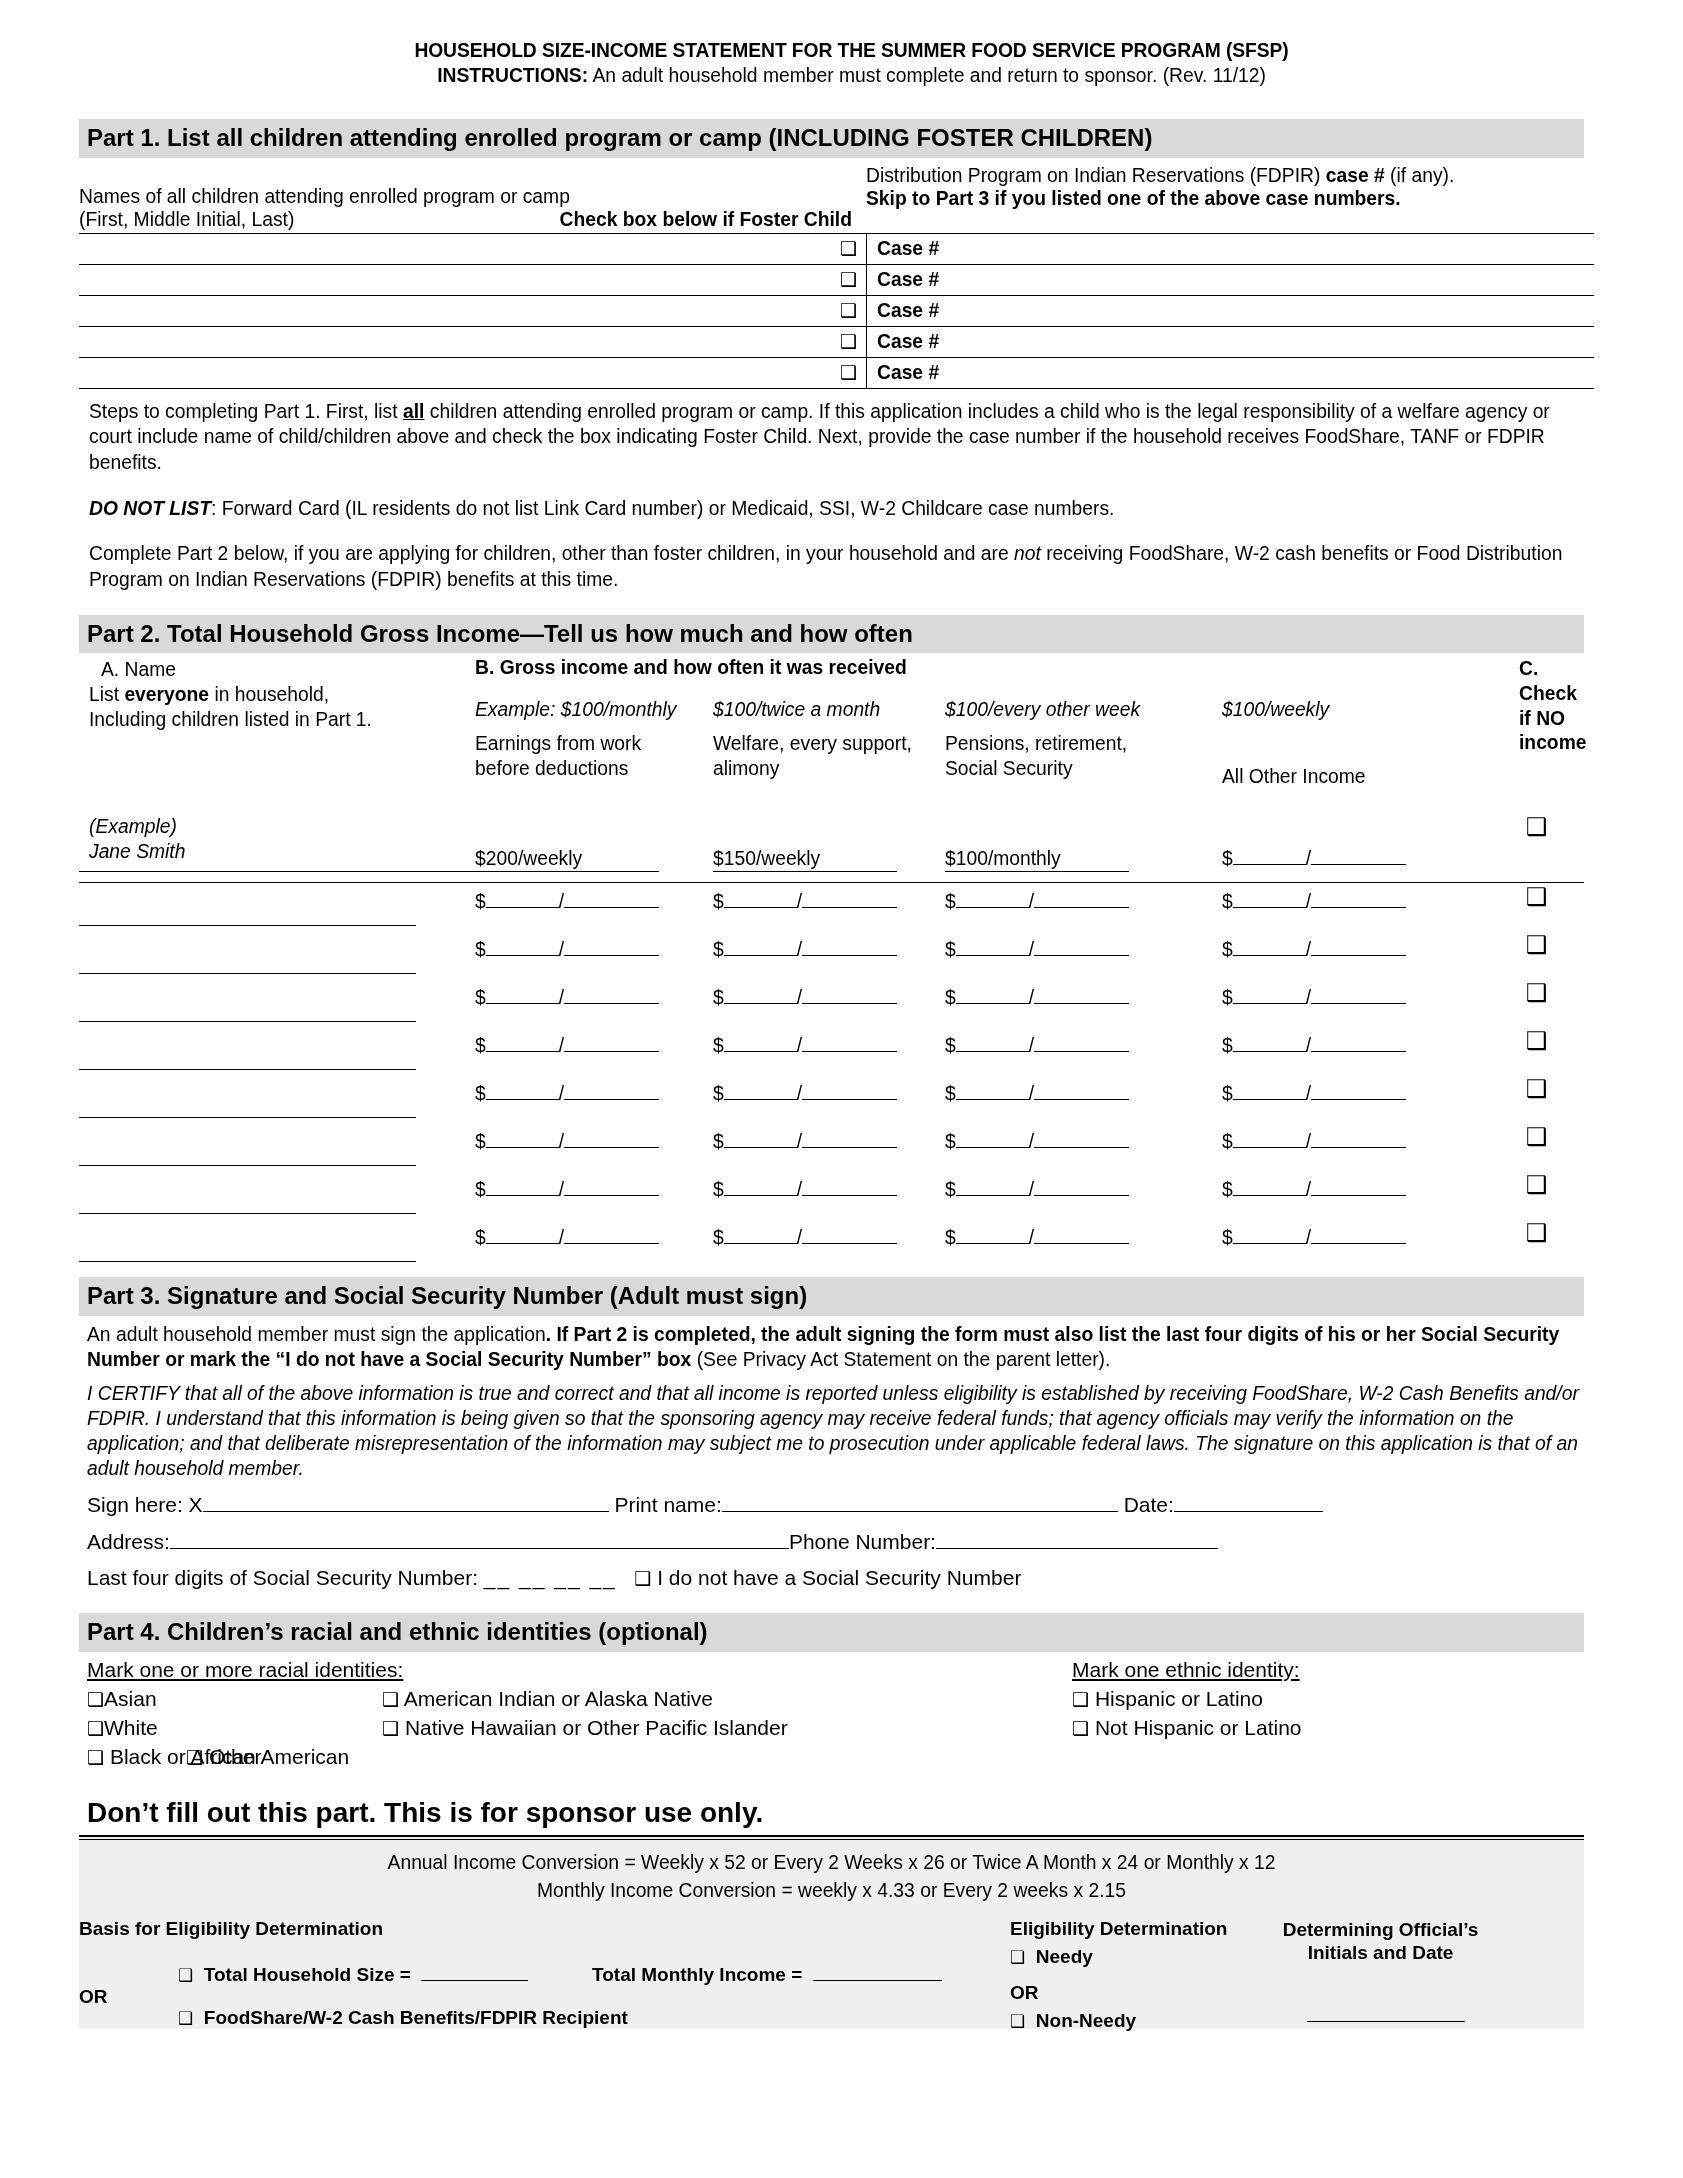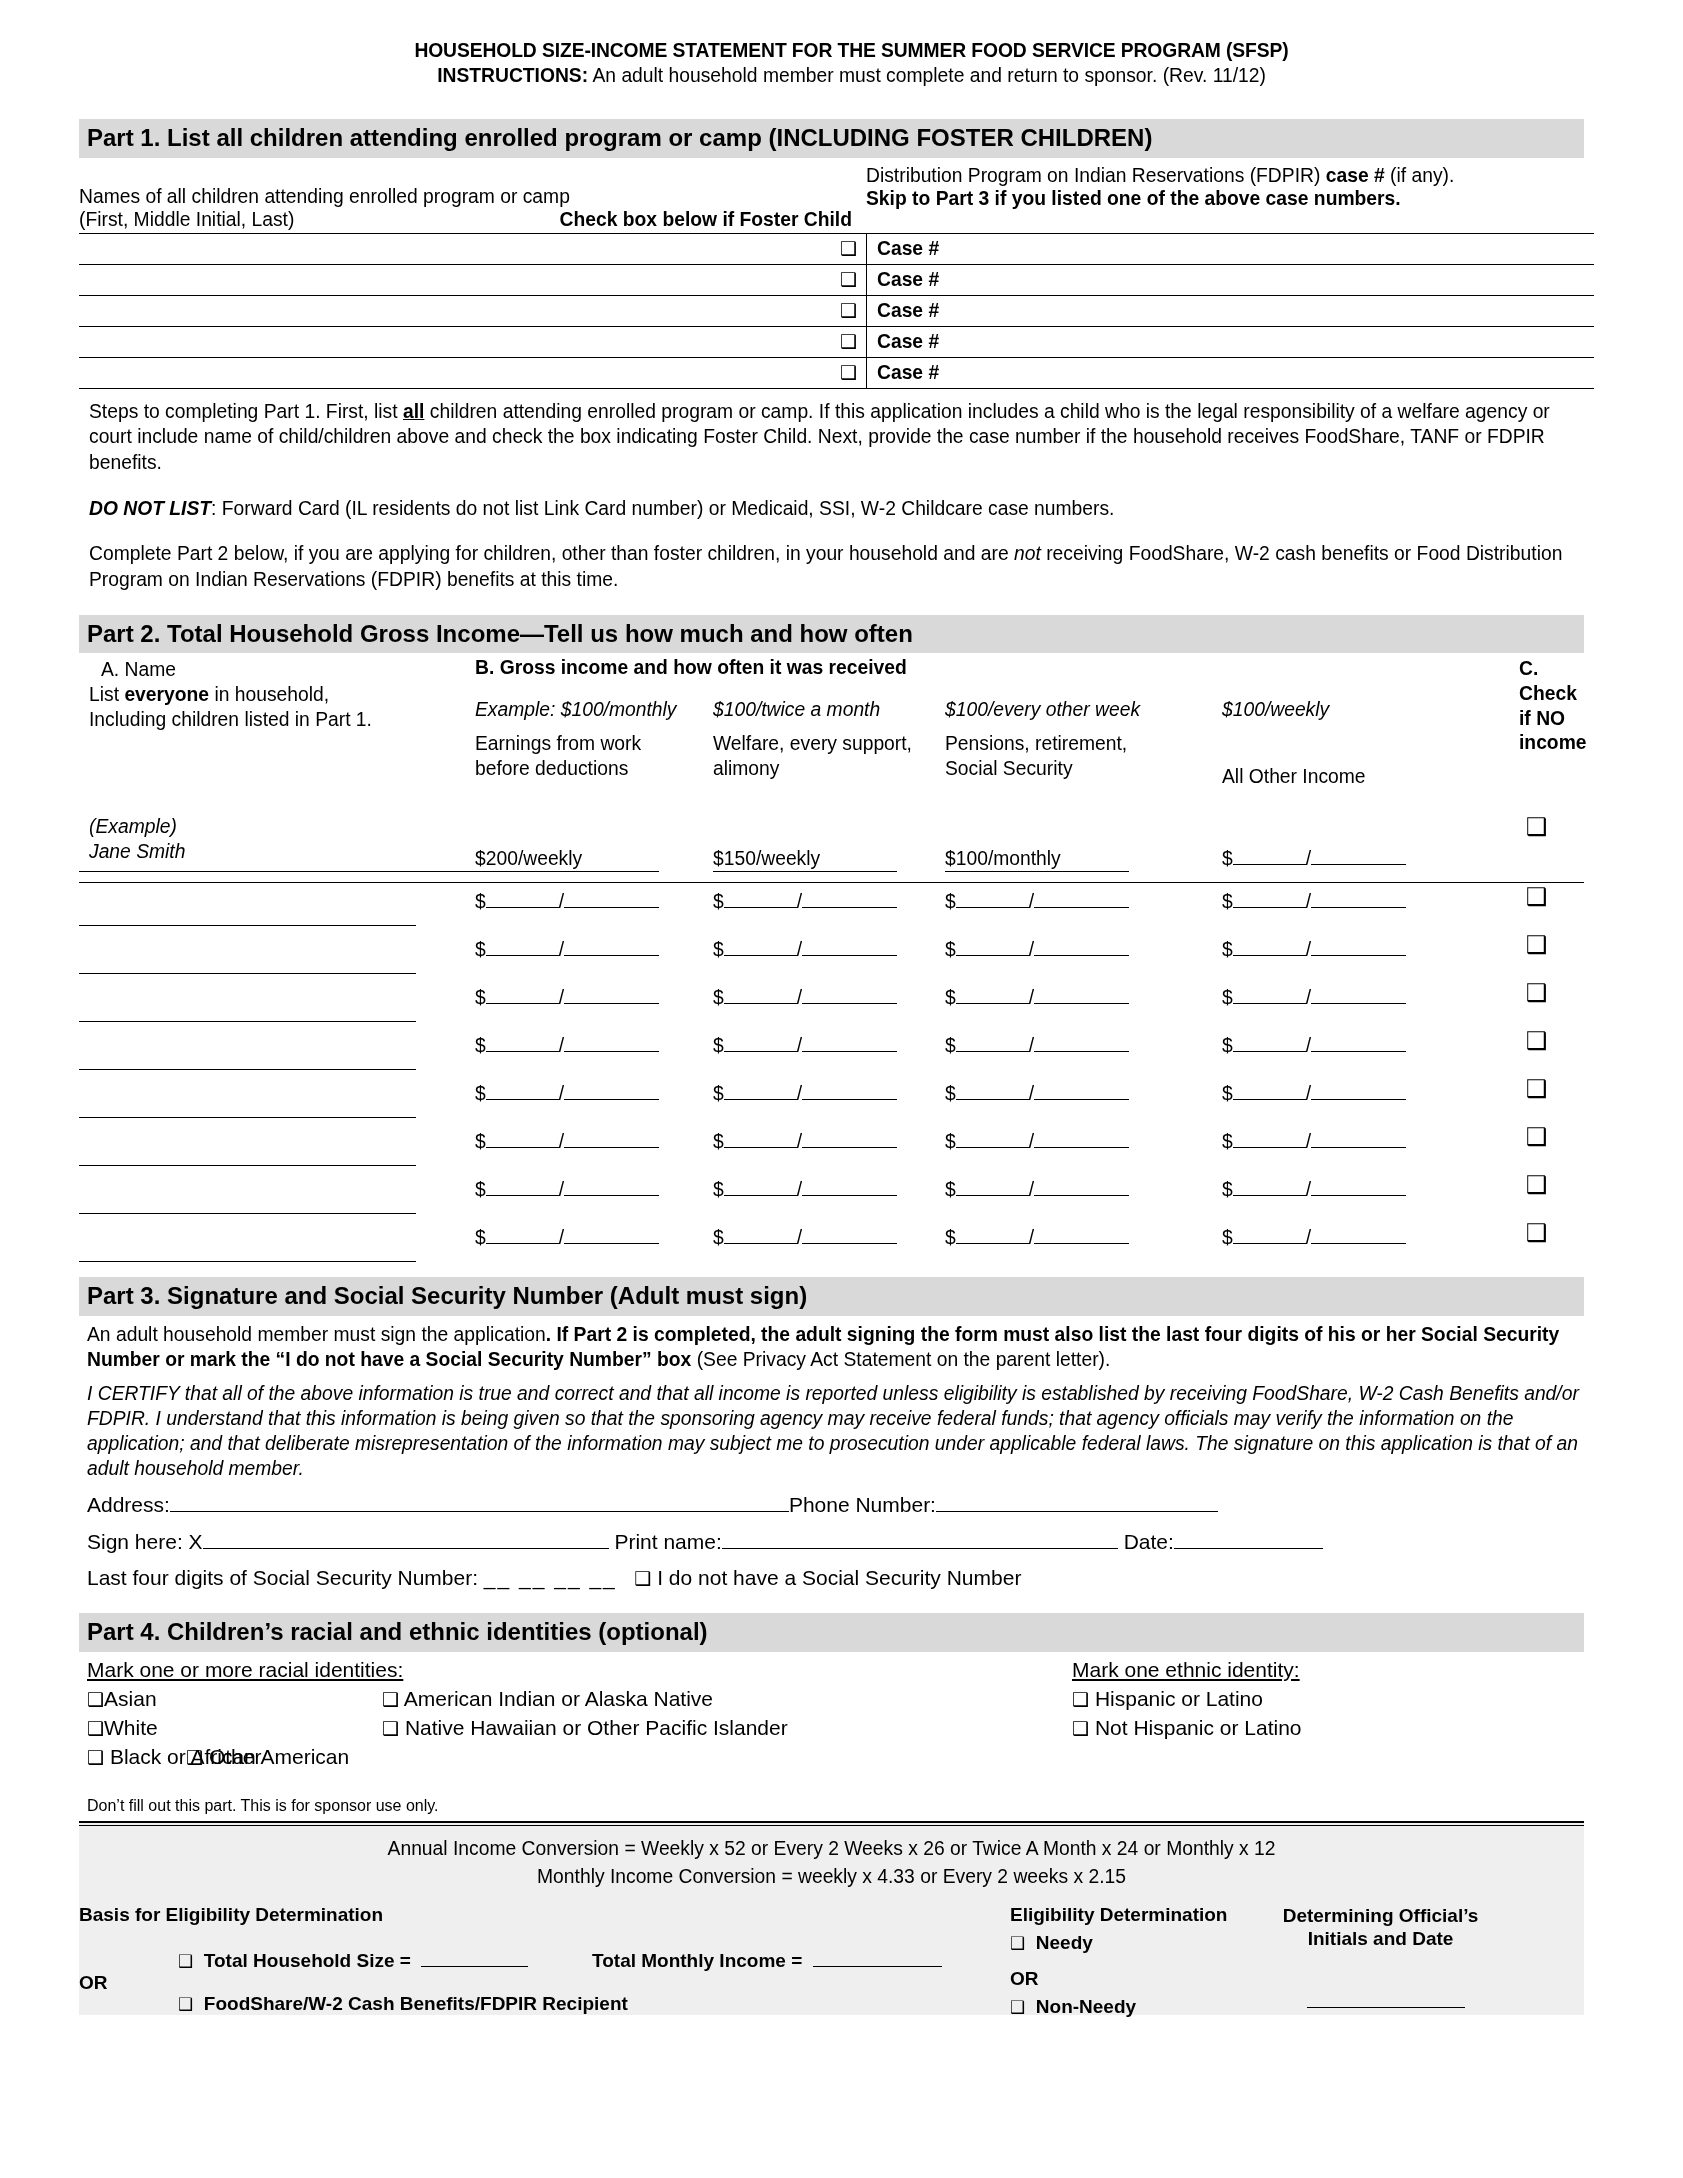--- a/index.html
+++ b/index.html
@@ -180,21 +180,21 @@
   
   .p4wrap { margin-top: 22px; }
   .p4grid { position: relative; height: 117px; margin-top: 6px; margin-left: 8px; font-size: 21px; }
   .p4grid .hdr { text-decoration: underline; }
   .p4col1 { position: absolute; left: 0; top: 0; }
   .p4col2 { position: absolute; left: 295px; top: 0; }
   .p4col3 { position: absolute; left: 985px; top: 0; }
   .p4row { margin-top: 5px; white-space: nowrap; }
 
   .sponsor-title {
-    font-weight: normal; font-size: 16px; margin: 22px 0 0 8px;
+    font-weight: bold; font-size: 28px; margin: 22px 0 0 8px;
   }
   .sponsor-box {
     margin-top: 6px;
     border-top: 2.5px solid #000;
     background: #efefef;
     width: 1505px;
     box-sizing: border-box;
     position: relative;
     height: 194px;
     box-shadow: inset 0 3px 0 -1px #efefef;
@@ -423,27 +423,27 @@
       </div>
     </div>
 
     <div class="p3wrap">
       <div class="partbar">Part 3. Signature and Social Security Number (Adult must sign)</div>
       <div class="p3">
         <p class="intro"><span>An adult household member must sign the application</span><b>. If Part 2 is completed, the adult signing the form must also list the last four digits of his or her Social Security Number or mark the “I do not have a Social Security Number” box</b><span> (See Privacy Act Statement on the parent letter).</span></p>
         <p class="certify">I CERTIFY that all of the above information is true and correct and that all income is reported unless eligibility is established by receiving FoodShare, W-2 Cash Benefits and/or FDPIR.  I understand that this information is being given so that the sponsoring agency may receive federal funds; that agency officials may verify the information on the application; and that deliberate misrepresentation of the information may subject me to prosecution under applicable federal laws.  The signature on this application is that of an adult household member.</p>
 
         <p class="sigline">
-          <span>Address:</span><span class="ul" style="width:619px;"></span><span>Phone Number:</span><span class="ul" style="width:282px;"></span>
-        </p>
-
-        <p class="sigline">
           <span>Sign here: X</span><span class="ul" style="width:406px;"></span>
           <span>Print name:</span><span class="ul" style="width:396px;"></span>
           <span>Date:</span><span class="ul" style="width:149px;"></span>
+        </p>
+
+        <p class="sigline">
+          <span>Address:</span><span class="ul" style="width:619px;"></span><span>Phone Number:</span><span class="ul" style="width:282px;"></span>
         </p>
 
         <p class="ssnline">
           <span>Last four digits of Social Security Number:</span>
           <span class="ssndash">__ __ __ __</span>
           &nbsp;&nbsp;<span class="cbox">❑</span>
           <span>I do not have a Social Security Number</span>
         </p>
       </div>
     </div>

